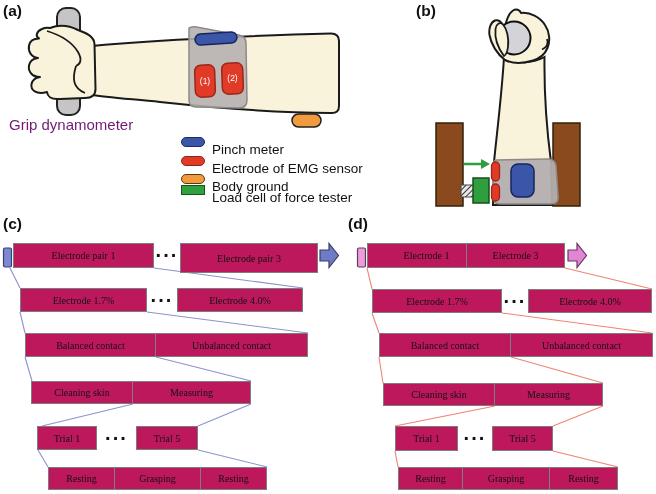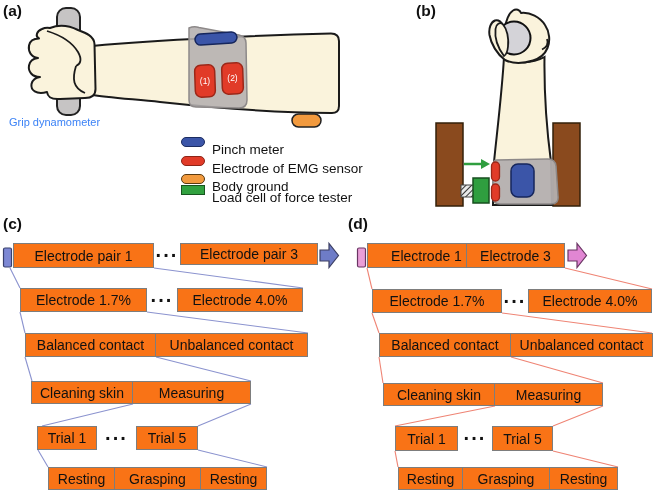--- a/index.html
+++ b/index.html
@@ -2,29 +2,29 @@
 <html><head>
 <meta charset="utf-8">
 <style>
   html,body{margin:0;padding:0;background:#fff;}
   .stage{
     position:relative;width:656px;height:494px;background:#fff;overflow:hidden;
     font-family:"Liberation Sans","DejaVu Sans",sans-serif;color:#111;
   }
   .art{position:absolute;left:0;top:0;width:656px;height:494px;}
   .plabel{position:absolute;font-size:15.5px;font-weight:bold;color:#111;}
-  .caption{position:absolute;font-size:11px;color:#3b82f6;}
+  .caption{position:absolute;font-size:15px;color:#701a75;}
   .lrow{position:absolute;left:181px;display:flex;align-items:center;height:13px;}
   .sw{display:inline-block;width:24px;height:10px;box-sizing:border-box;border:1.5px solid #333;}
   .sw.pill{border-radius:6px;}
   .ltext{margin-left:7px;font-size:13.5px;white-space:nowrap;margin-top:16px;}
   .fb{
-    position:absolute;box-sizing:border-box;background:#f97316;border:1.2px solid #7d7d7d;
+    position:absolute;box-sizing:border-box;background:#be185d;border:1.2px solid #7d7d7d;
     display:flex;align-items:center;justify-content:center;
-    font-size:14px;white-space:nowrap;color:#111;
+    font-size:10px;white-space:nowrap;color:#111;font-family:Liberation Serif, serif;
   }
   .dots{
     position:absolute;display:flex;align-items:center;justify-content:center;
     font-weight:bold;font-size:20px;letter-spacing:1px;color:#111;
   }
 </style>
 </head>
 <body>
 
 <div class="stage">
@@ -123,21 +123,21 @@
     <span class="sw pill" style="background:#f29a3e;border-color:#5a3a10"></span>
     <span class="ltext">Body ground</span>
   </div>
   <div class="lrow" style="top:183px">
     <span class="sw" style="background:#31a13f;border-color:#17551f"></span>
     <span class="ltext">Load cell of force tester</span>
   </div>
 
   <div class="fb" style="left:13px;top:243px;width:141px;height:25px">Electrode pair 1</div>
   <div class="dots" style="left:154px;top:243px;width:26px;height:25px">···</div>
-  <div class="fb" style="left:180px;top:243px;width:138px;height:22px">Electrode pair 3</div>
+  <div class="fb" style="left:180px;top:243px;width:138px;height:30px">Electrode pair 3</div>
 
   <div class="fb" style="left:20px;top:288px;width:127px;height:24px">Electrode 1.7%</div>
   <div class="dots" style="left:147px;top:288px;width:30px;height:24px">···</div>
   <div class="fb" style="left:177px;top:288px;width:126px;height:24px">Electrode 4.0%</div>
 
   <div class="fb" style="left:25px;top:333px;width:131px;height:24px">Balanced contact</div>
   <div class="fb" style="left:155px;top:333px;width:153px;height:24px">Unbalanced contact</div>
 
   <div class="fb" style="left:31px;top:381px;width:102px;height:23px">Cleaning skin</div>
   <div class="fb" style="left:132px;top:381px;width:119px;height:23px">Measuring</div>

